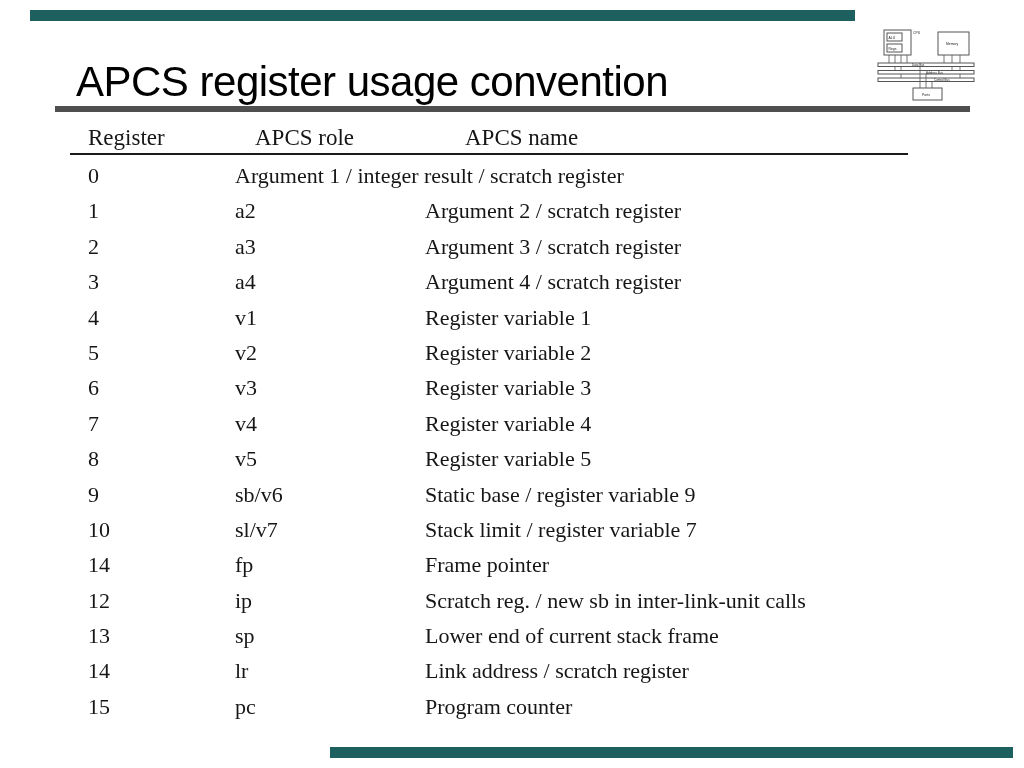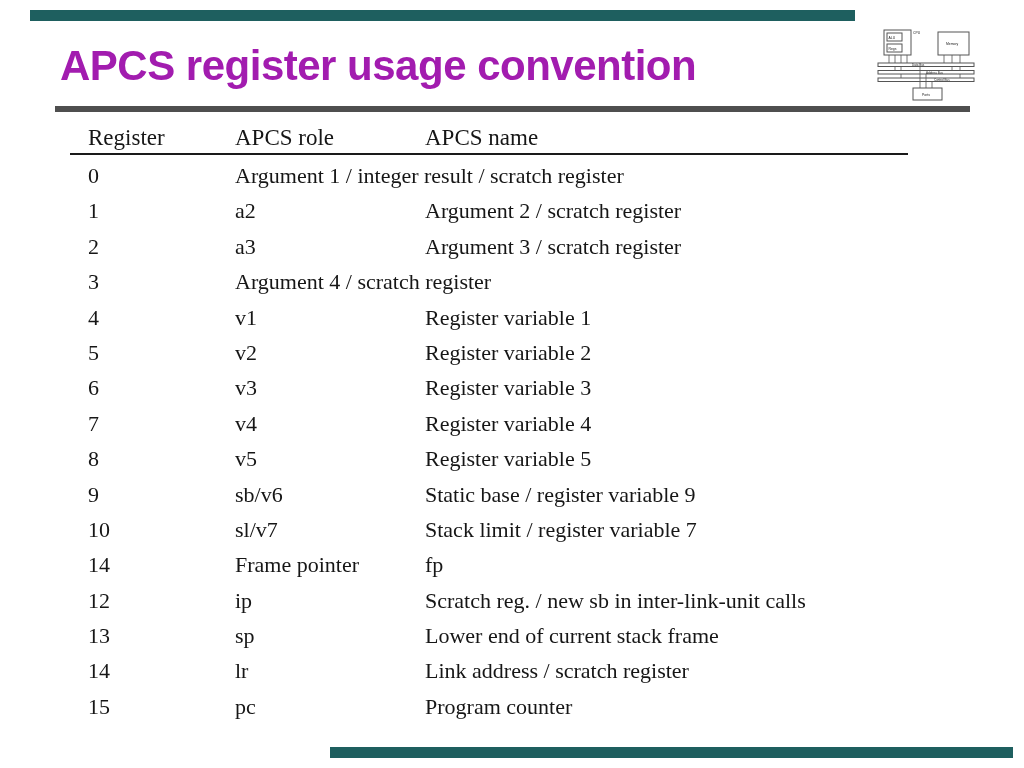--- a/index.html
+++ b/index.html
@@ -13,26 +13,26 @@
   .slide{position:absolute;inset:0;}
 
   .top-bar{
     position:absolute;left:30px;top:10px;width:825px;height:11px;
   }
   .bottom-bar{
     position:absolute;left:330px;top:747px;width:683px;height:11px;
   }
 
   .title{
-    position:absolute;left:60px;top:42px;margin:0;
+    position:absolute;left:60px;top:42px;margin:16px;
     font-family:"Liberation Sans", sans-serif;
-    font-weight:bold;
+    font-weight:normal;
     font-size:42px;
     letter-spacing:-0.5px;
-    color:#a21caf;
+    color:#000000;
     white-space:nowrap;
   }
   .title-rule{
     position:absolute;left:55px;top:106px;width:915px;height:6px;
     background:#4f4f4f;
   }
 
   .diagram{
     position:absolute;left:876px;top:26px;width:102px;height:76px;
   }
@@ -46,21 +46,21 @@
 
   
   .thead, .trow{
     display:grid;
     grid-template-columns:147px 190px 1fr;
     font-family:"Liberation Serif", serif;
     color:#161616;
   }
   .thead{
     position:absolute;left:88px;top:124px;width:830px;
-    font-size:23px;line-height:28px;
+    font-size:23px;line-height:28px;gap:20px;
   }
   .header-rule{
     position:absolute;left:70px;top:153px;width:838px;height:2px;
     background:#1a1a1a;
   }
   .tbody{
     position:absolute;left:88px;top:158px;width:830px;
   }
   .trow{
     height:35.4px;
@@ -135,20 +135,21 @@
         <span class="cell">a2</span>
         <span class="cell">Argument 2 / scratch register</span>
       </div>
       <div class="trow">
         <span class="cell">2</span>
         <span class="cell">a3</span>
         <span class="cell">Argument 3 / scratch register</span>
       </div>
       <div class="trow">
         <span class="cell">3</span>
+        <span class="cell">a4</span>
         <span class="cell">Argument 4 / scratch register</span>
       </div>
       <div class="trow">
         <span class="cell">4</span>
         <span class="cell">v1</span>
         <span class="cell">Register variable 1</span>
       </div>
       <div class="trow">
         <span class="cell">5</span>
         <span class="cell">v2</span>
@@ -174,22 +175,22 @@
         <span class="cell">sb/v6</span>
         <span class="cell">Static base / register variable 9</span>
       </div>
       <div class="trow">
         <span class="cell">10</span>
         <span class="cell">sl/v7</span>
         <span class="cell">Stack limit / register variable 7</span>
       </div>
       <div class="trow">
         <span class="cell">14</span>
+        <span class="cell">fp</span>
         <span class="cell">Frame pointer</span>
-        <span class="cell">fp</span>
       </div>
       <div class="trow">
         <span class="cell">12</span>
         <span class="cell">ip</span>
         <span class="cell">Scratch reg. / new sb in inter-link-unit calls</span>
       </div>
       <div class="trow">
         <span class="cell">13</span>
         <span class="cell">sp</span>
         <span class="cell">Lower end of current stack frame</span>

